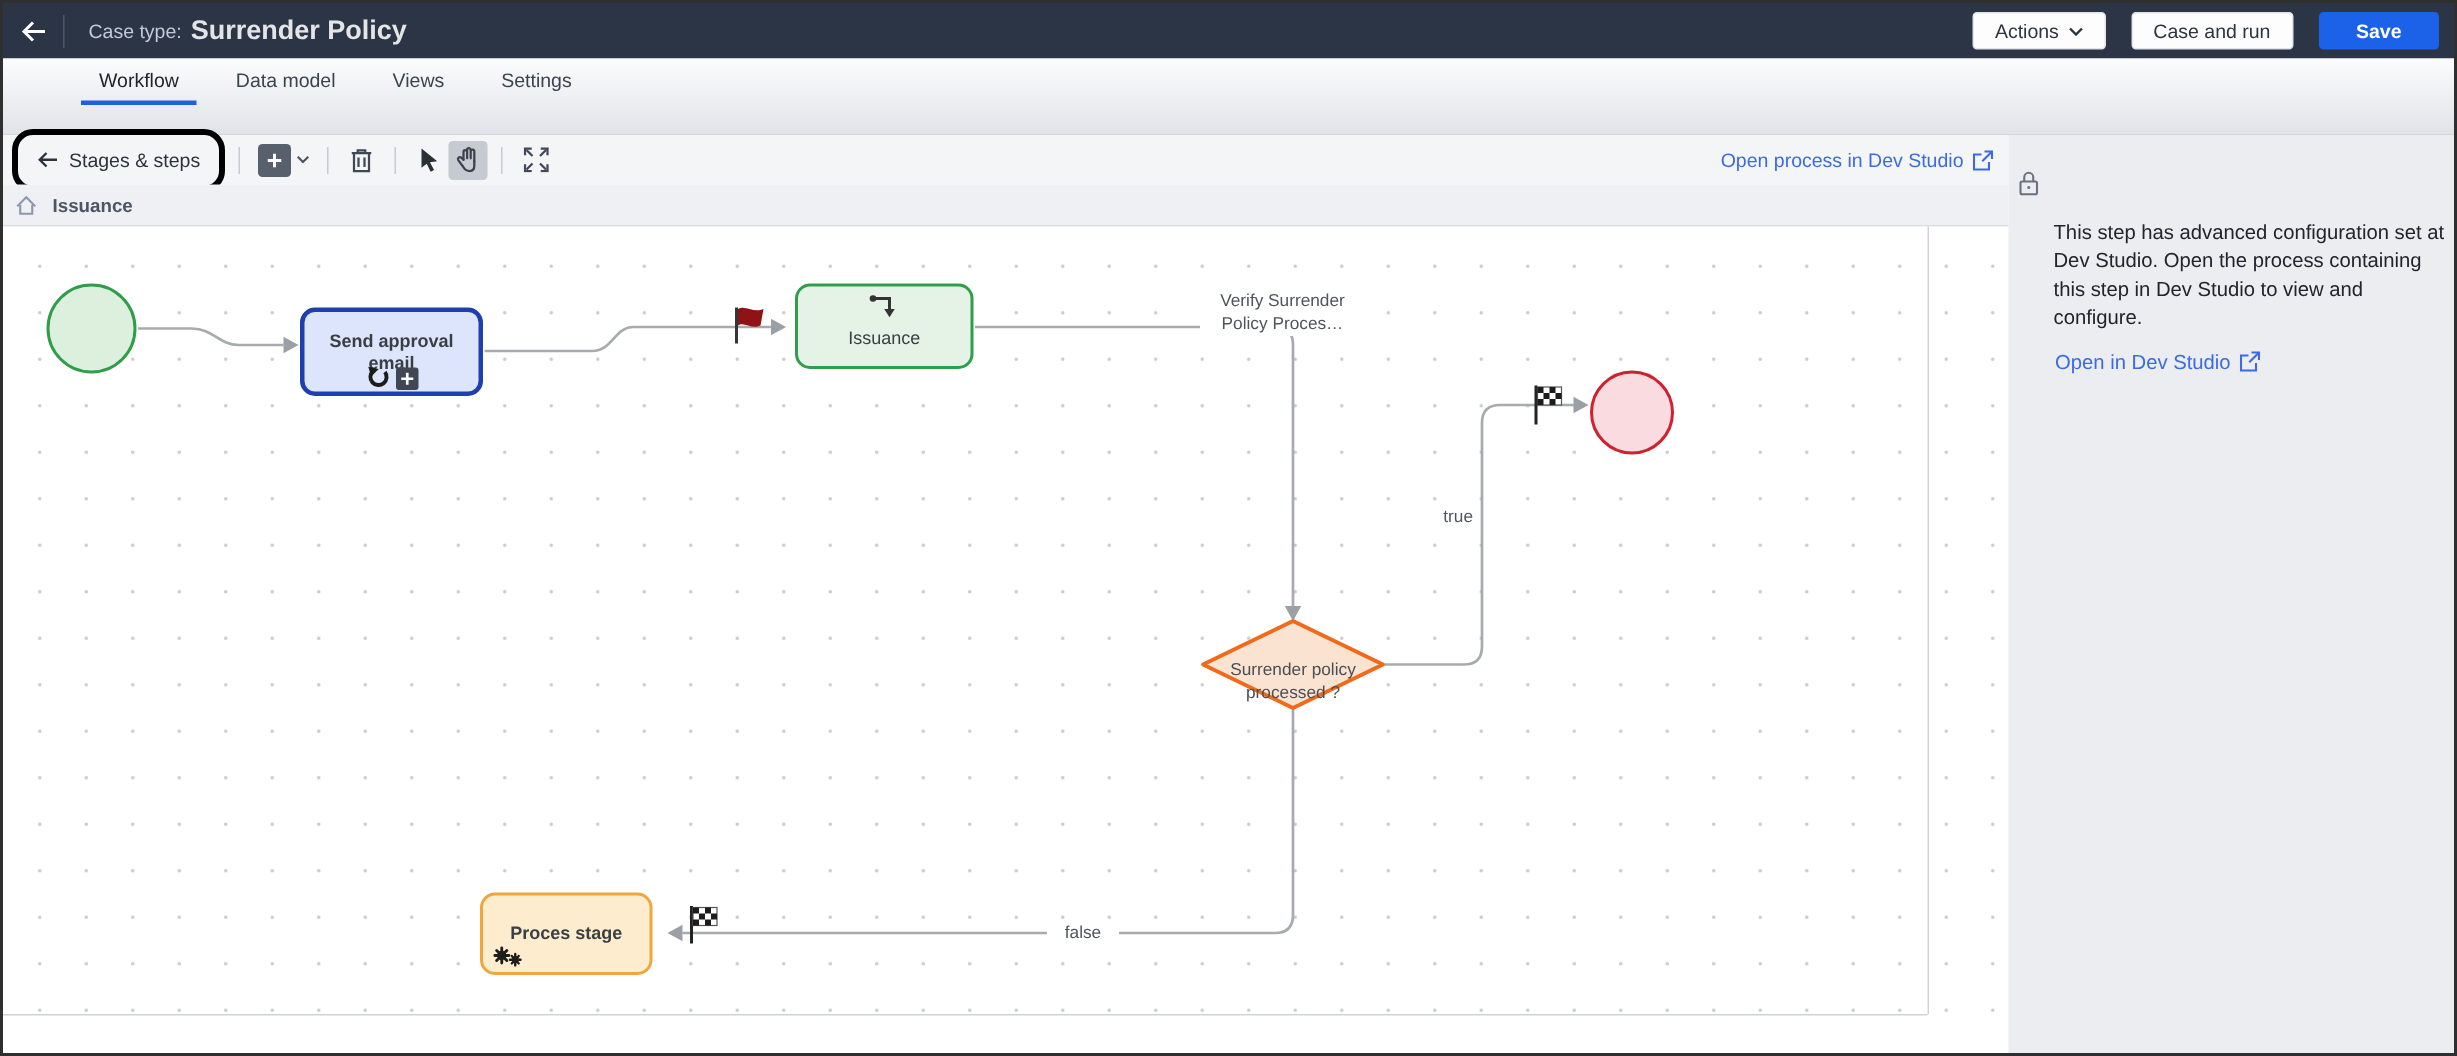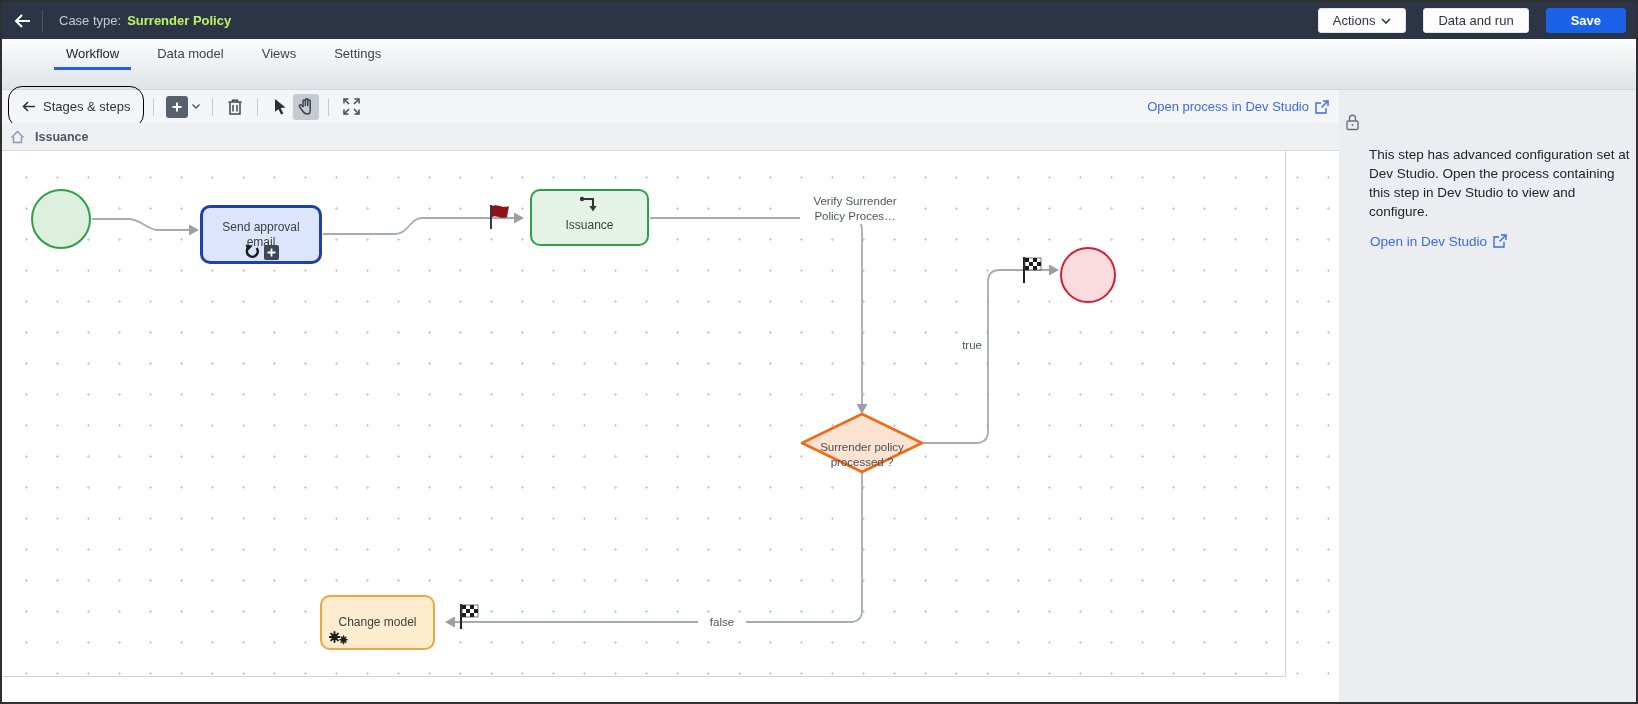--- a/index.html
+++ b/index.html
@@ -6,39 +6,39 @@
   body { background:#fff; font-family:"Liberation Sans", sans-serif; }
   .app { position:relative; width:1638px; height:704px; background:#fff;
          border:2px solid #2f2f2f; overflow:hidden; }
 
   
   .header { position:absolute; left:0; top:0; width:100%; height:37px;
             background:#2b3545; display:flex; align-items:center; color:#fff; }
   .back-btn { width:40px; height:37px; display:flex; align-items:center; justify-content:center; cursor:pointer; }
   .hdr-divider { width:1px; height:22px; background:#4c5668; margin-right:16px; }
   .case-type-label { color:#c3cad6; font-size:13px; margin-right:6px; }
-  .case-type-name { color:#bef264; font-size:13px; font-weight:bold; }
+  .case-type-name { color:#e5e5e5; font-size:18px; font-weight:bold; }
   .hdr-right { margin-left:auto; display:flex; align-items:center; gap:17px; padding-right:10px; }
   .hdr-btn { height:25px; background:#fdfdfe; border:1px solid #e2e4e8; border-radius:3px;
              font-size:13px; color:#2c3442; display:flex; align-items:center; gap:6px;
              padding:0 14px; cursor:pointer; }
   .hdr-btn.primary { background:#1b62e8; border-color:#1b62e8; color:#fff; font-weight:bold; padding:0 24px; }
 
   
   .tabstrip { position:absolute; left:0; top:37px; width:100%; height:51px;
               background:linear-gradient(#fbfcfd, #e0e3e8); border-bottom:1px solid #d3d6db;padding-left:44px; }
   .tabs { display:flex; height:31px; align-items:stretch; padding-left:8px; }
   .tab { display:flex; align-items:center; padding:0 12px; margin-right:14px; font-size:13px;
          color:#3c4350; cursor:pointer; border-bottom:3px solid transparent; }
   .tab.active { color:#20242c; border-bottom-color:#1f5fe0; }
 
   
   .toolbar { position:absolute; left:0; top:88px; width:1337px; height:33px;
              background:#f4f5f7; display:flex; align-items:center; padding:0 6px; }
-  .stages-btn { height:42px; border:1px solid #000000; border-radius:14px; background:transparent;
+  .stages-btn { height:42px; border:4px solid #000000; border-radius:14px; background:transparent;
                 display:flex; align-items:center; gap:7px; padding:0 13px; font-size:13px;
                 color:#2c323c; cursor:pointer; }
   .tb-sep { width:1px; height:18px; background:#c6cad1; margin:0 9px; }
   .tb-btn { height:26px; min-width:26px; display:flex; align-items:center; justify-content:center;
             border-radius:3px; cursor:pointer; padding:0 3px; }
   .tb-btn.dark-add { gap:4px; }
   .add-square { width:22px; height:22px; background:#58606d; border-radius:3px;
                 display:flex; align-items:center; justify-content:center; }
   .tb-btn.pressed { background:#c6cad1; }
   .open-process { margin-left:auto; display:flex; align-items:center; gap:6px; font-size:13px;
@@ -63,21 +63,21 @@
   .node-start { left:29px; top:38px; width:60px; height:60px; border-radius:50%;
                 background:#ddf0dd; border:2.5px solid #2f9e4a; }
   .node-send { left:198px; top:54px; width:122px; height:59px; background:#dce5fb;
                border:3px solid #1e3fae; }
   .node-issuance { left:528px; top:38px; width:119px; height:57px; background:#e4f3e6;
                    border:2px solid #2f9e4a; padding-top:14px; }
   .node-change { left:318px; top:444px; width:115px; height:55px; background:#fdeccd;
                  border:2px solid #f0a63c; }
   .node-end { left:1058px; top:96px; width:56px; height:56px; border-radius:50%;
               background:#fadbdf; border:2.5px solid #cf2130; }
-  .node-inner { width:102px; line-height:1.25; }
+  .node-inner { width:102px; line-height:1.25;font-weight:bold; }
   .send-icons { position:absolute; left:0; right:0; bottom:1px; display:flex;
                 justify-content:center; align-items:center; gap:4px; }
   .plus-badge { width:15px; height:15px; background:#3f4752; border-radius:2px;
                 display:flex; align-items:center; justify-content:center; }
   .issuance-icon { position:absolute; top:5px; left:0; right:0; display:flex; justify-content:center; }
   .change-icon { position:absolute; left:7px; bottom:3px; }
 
   .flow-label { position:absolute; font-size:11.5px; color:#50555c; text-align:center; line-height:1.3; }
   .lbl-verify { left:798px; top:43px; width:110px; background:#fff; }
   .lbl-true  { left:938px; top:187px; width:42px; text-align:right; }
@@ -114,21 +114,21 @@
     <div class="hdr-right">
       <div class="hdr-btn">
         <span>Actions</span>
         <span>
           <svg width="10" height="6" viewBox="0 0 10 6">
               <path d="M1 1 L5 5 L9 1" stroke="#2c3442" stroke-width="1.6" fill="none"></path>
             </svg>
         </span>
       </div>
       <div class="hdr-btn">
-        <span>Data and run</span>
+        <span>Case and run</span>
       </div>
       <div class="hdr-btn primary">
         <span>Save</span>
       </div>
     </div>
   </div>
 
   <div class="tabstrip">
     <div class="tabs">
       <div class="tab active">Workflow</div>
@@ -297,21 +297,21 @@
         <svg width="22" height="17" viewBox="0 0 22 17">
           <circle cx="3" cy="3" r="2.2" fill="#333"></circle>
           <path d="M3 3 H14 V10" fill="none" stroke="#333" stroke-width="2"></path>
           <polygon points="10.5,10 17.5,10 14,15.5" fill="#333"></polygon>
         </svg>
       </div>
       <div>Issuance</div>
     </div>
 
     <div class="node node-change">
-      <div class="node-inner">Change model</div>
+      <div class="node-inner">Proces stage</div>
       <div class="change-icon">
         <svg width="19" height="15" viewBox="0 0 19 15">
           <g stroke="#1e1e1e" stroke-width="1.9" stroke-linecap="round">
             <path d="M5.5 2 V12 M0.7 7 H10.3 M2.1 3.6 L8.9 10.4 M2.1 10.4 L8.9 3.6"></path>
           </g>
           <circle cx="5.5" cy="7" r="3.1" fill="#1e1e1e"></circle>
           <g stroke="#1e1e1e" stroke-width="1.6" stroke-linecap="round">
             <path d="M14.5 6 V13.6 M11 9.8 H18 M12.2 7.3 L16.8 12.3 M12.2 12.3 L16.8 7.3"></path>
           </g>
           <circle cx="14.5" cy="9.8" r="2.4" fill="#1e1e1e"></circle>

